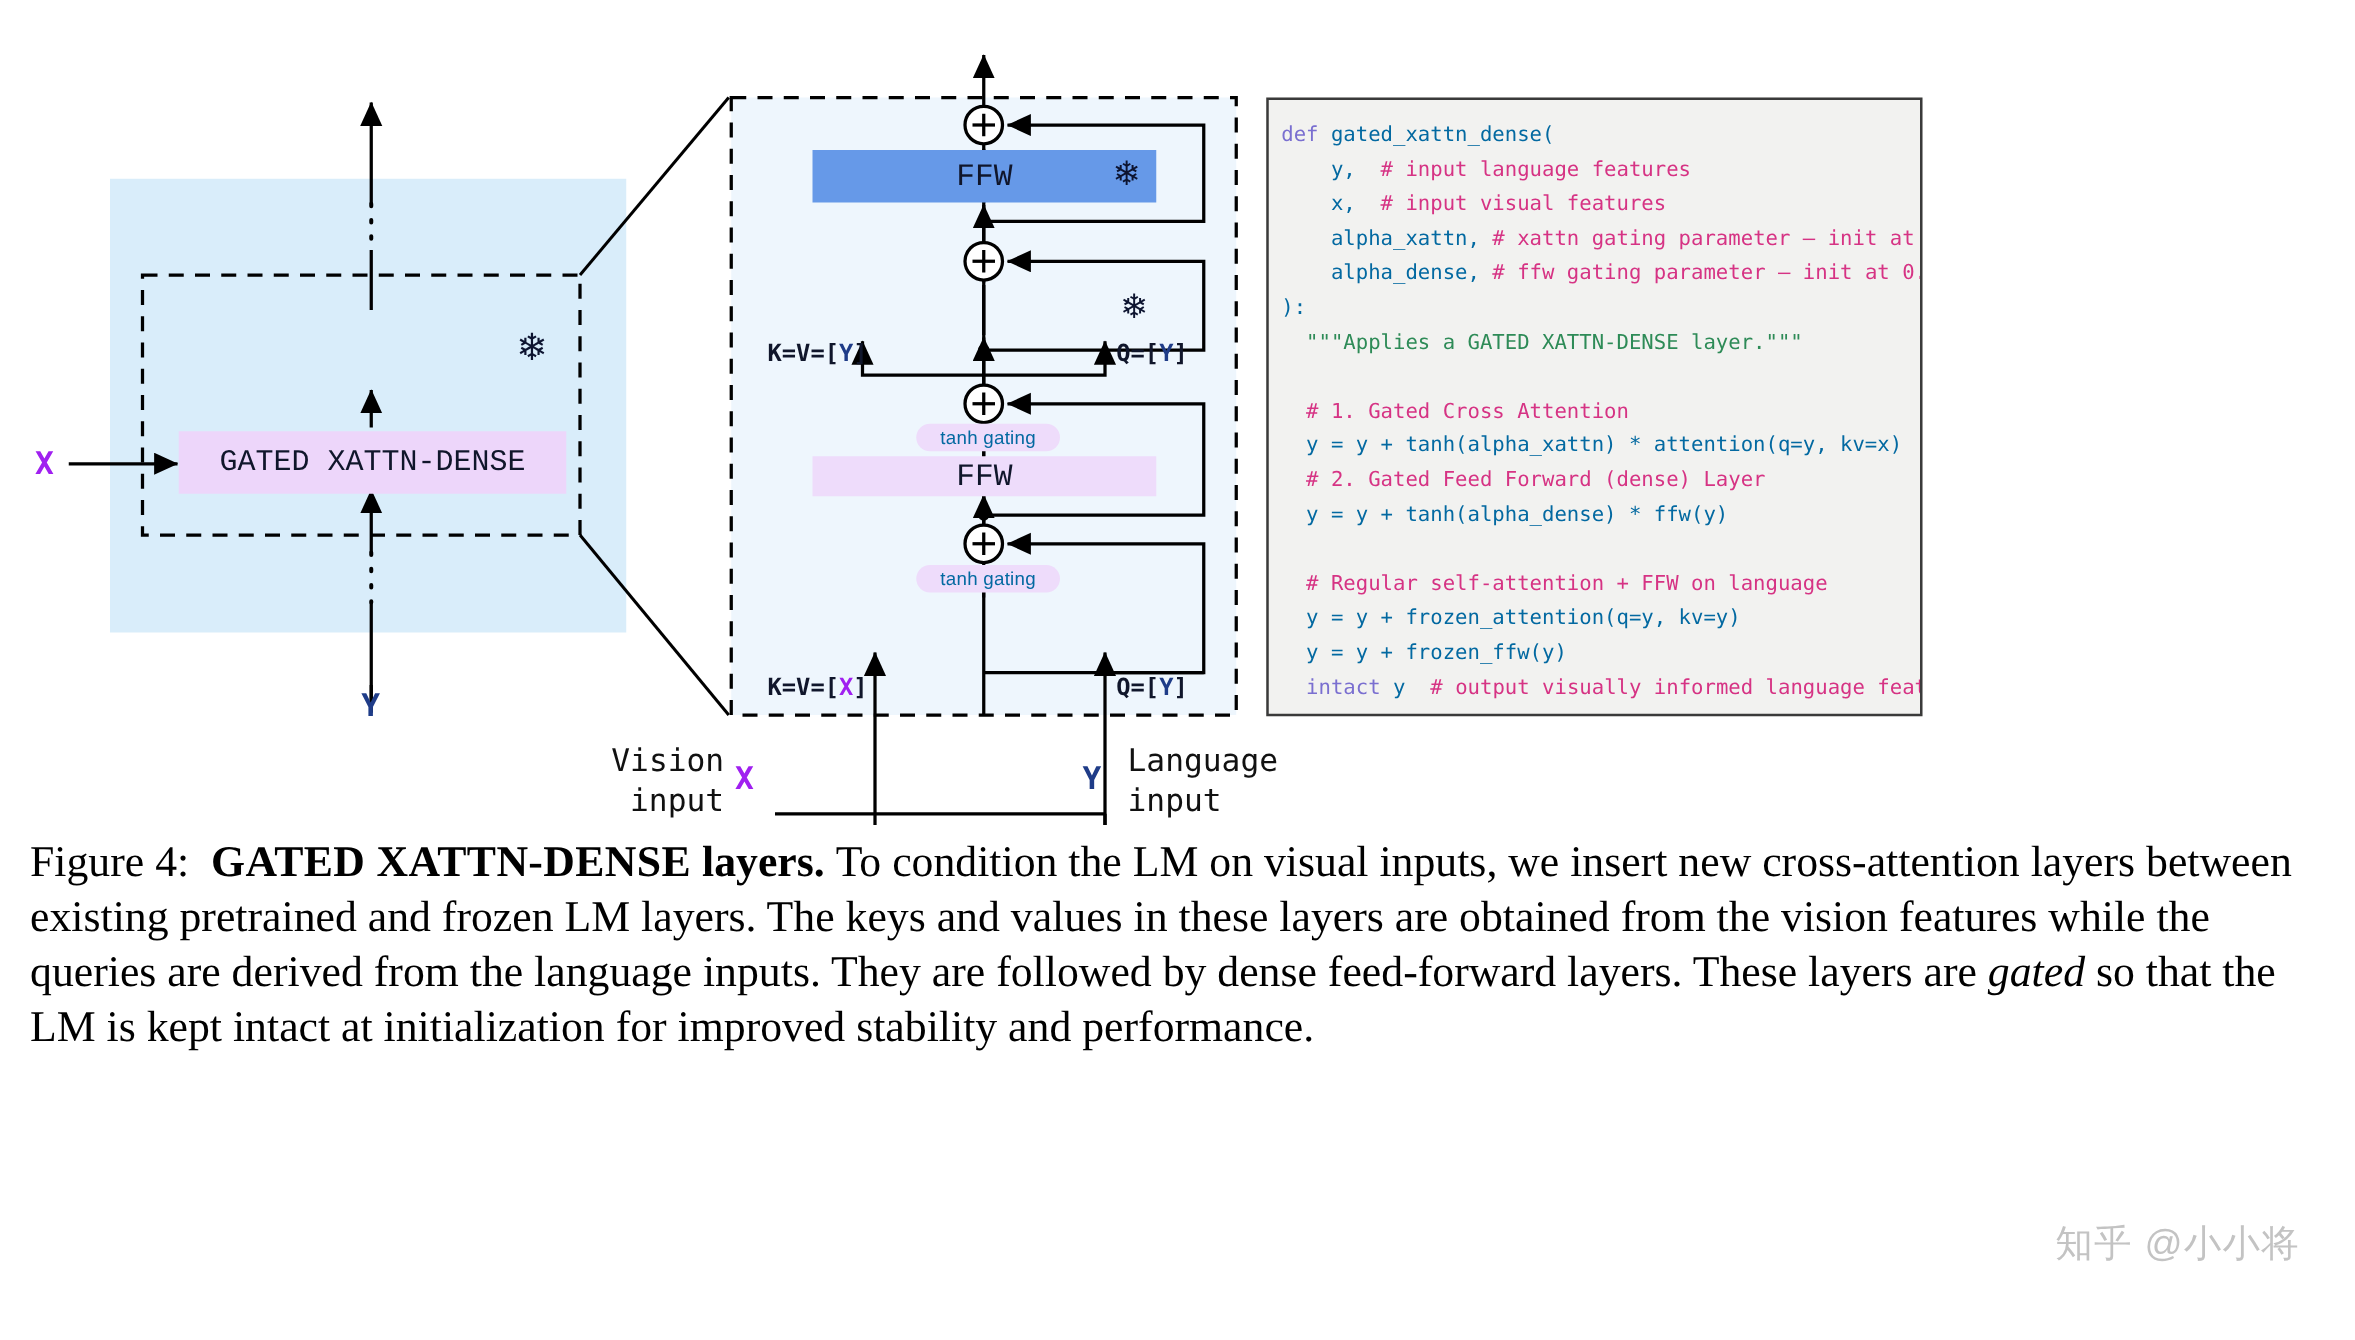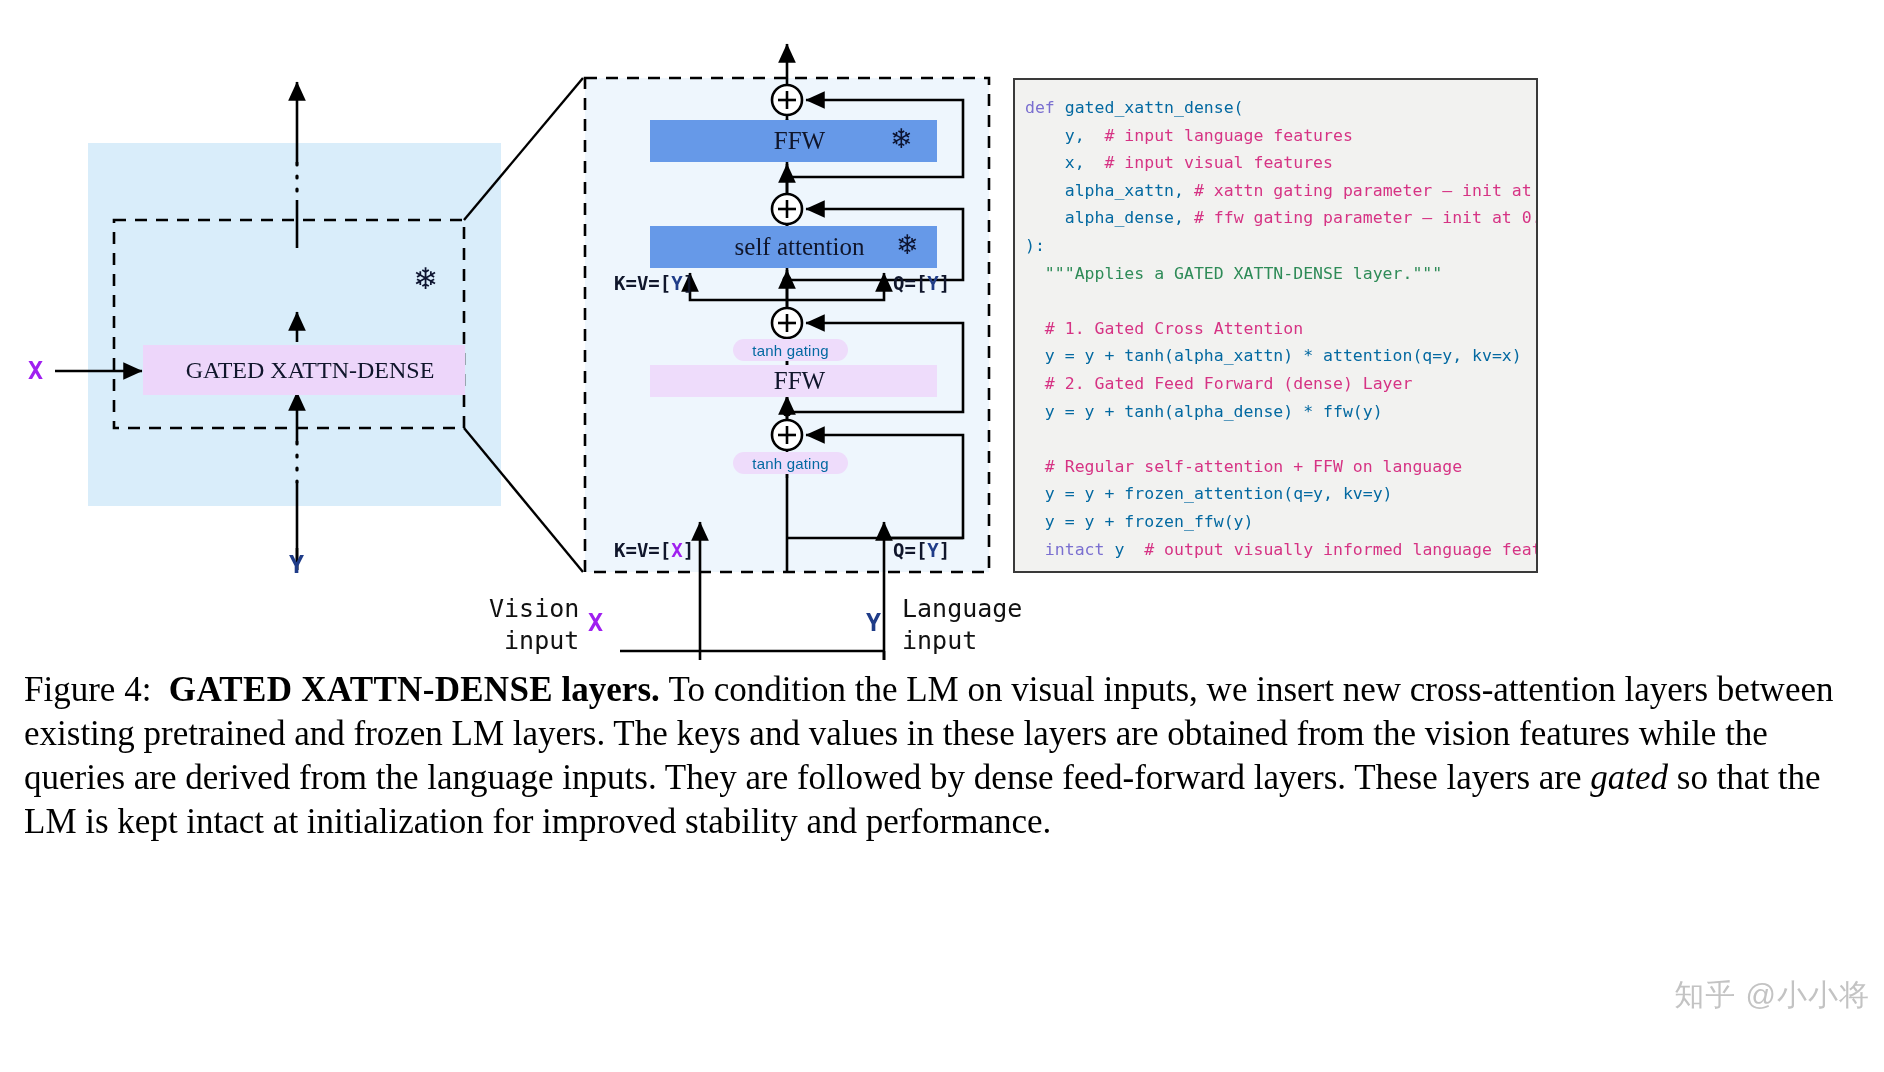--- a/index.html
+++ b/index.html
@@ -6,21 +6,21 @@
   body{
     width:1884px;height:1072px;background:#ffffff;
     font-family:"Liberation Sans", sans-serif;
     overflow:hidden;position:relative;
   }
   .fig{position:absolute;left:0;top:0;width:1884px;height:1072px;}
   svg.layer{position:absolute;left:0;top:0;width:1884px;height:1072px;pointer-events:none;}
 
   
   .box{position:absolute;display:flex;align-items:center;justify-content:center;
-       font-family:Liberation Serif, serif;color:#10162b;padding-left:12px;}
+       font-family:Liberation Mono, monospace;color:#10162b;}
   .blue{background:#6699e8;}
   .lilac{background:#edd6fa;}
   .lilac-soft{background:#eedcfb;}
 
   .freeze{position:absolute;font-size:30px;line-height:1;color:#0d1430;}
 
   .lbl{position:absolute;font-family:"DejaVu Sans Mono","Liberation Mono",monospace;
        font-weight:bold;color:#10162b;white-space:nowrap;}
   .vX{color:#a020f0;}
   .vY{color:#1f3c88;}
@@ -54,21 +54,21 @@
   .caption{
     position:absolute;left:24px;top:668px;width:1840px;
     font-family:"Liberation Serif","DejaVu Serif",serif;
     font-size:35px;line-height:44px;color:#000;text-align:left;
   }
   .caption .sc{font-variant:small-caps;font-weight:bold;letter-spacing:.3px;}
   .caption b{font-weight:bold;}
   .caption i{font-style:italic;}
 
   .watermark{
-    position:absolute;right:14px;bottom:56px;
+    position:absolute;right:44px;bottom:56px;
     font-family:"Liberation Sans",sans-serif;font-size:30px;color:#b9b9b9;
     opacity:.85;letter-spacing:1px;pointer-events:none;
   }
 </style>
 </head>
 <body>
 
 <div class="fig">
 
   <svg class="layer" viewBox="0 0 1884 1072">
@@ -167,23 +167,20 @@
   </div>
   <div class="var vY" style="left:289px;top:550px;">
     <span>Y</span>
   </div>
 
   <div class="box blue" style="left:650px;top:120px;width:275px;height:42px;font-size:25px;">
     <span>FFW</span>
   </div>
   <div class="freeze" style="left:890px;top:126px;font-size:27px;">❄</div>
 
-  <div class="box blue" style="left:650px;top:226px;width:275px;height:42px;font-size:25px;">
-    <span>self attention</span>
-  </div>
   <div class="freeze" style="left:896px;top:232px;font-size:27px;">❄</div>
 
   <div class="tanh" style="left:733px;top:339px;width:115px;height:22px;">
     <span>tanh gating</span>
   </div>
 
   <div class="box lilac-soft" style="left:650px;top:365px;width:275px;height:32px;font-size:25px;">
     <span>FFW</span>
   </div>
 

